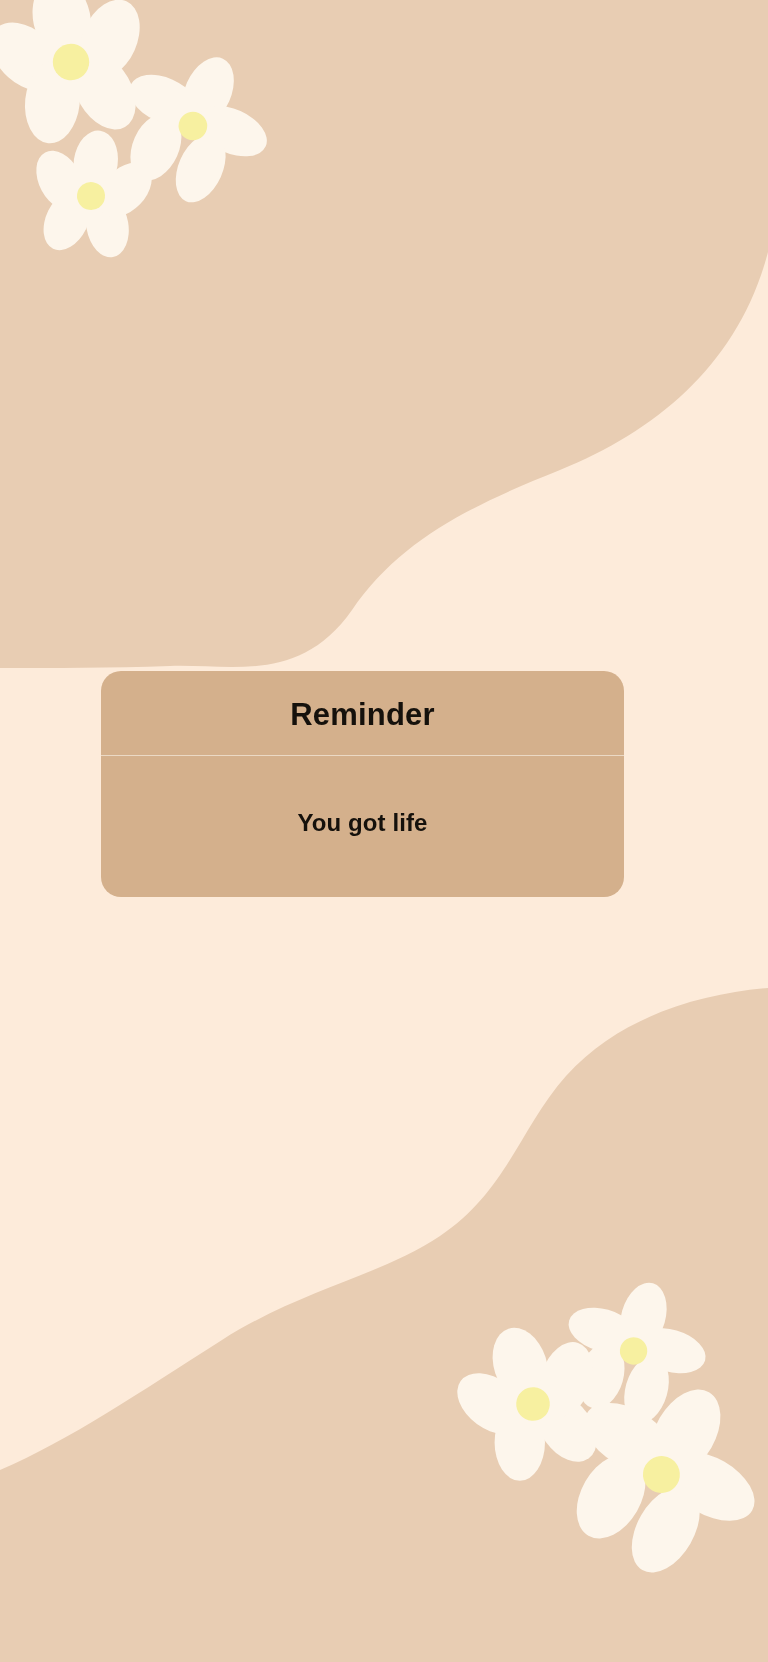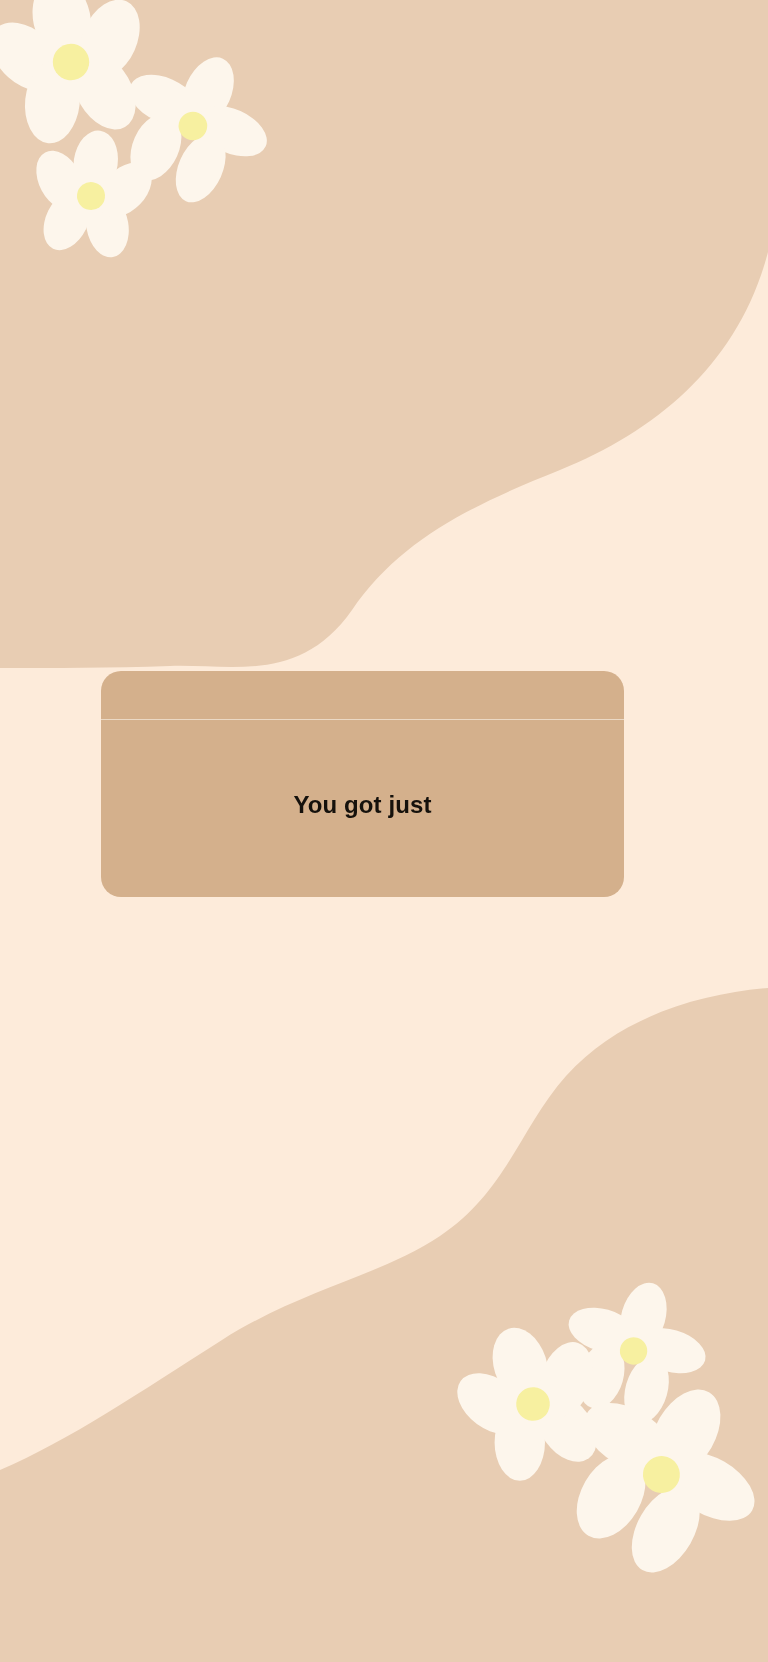--- a/index.html
+++ b/index.html
@@ -158,22 +158,23 @@
         <use href="#daisy"></use>
       </g>
     <g transform="translate(660,1477) rotate(30) scale(1.42)">
         <use href="#daisy-b"></use>
       </g>
   </svg>
 
   <div class="reminder-card">
 
     <div class="card-upper">
+      <h1 class="card-title">Reminder</h1>
       <hr class="card-divider">
     </div>
 
     <div class="card-lower">
-      <button class="card-action">You got just</button>
+      <button class="card-action">You got life</button>
     </div>
 
   </div>
 
 </div>
 
 </body></html>

